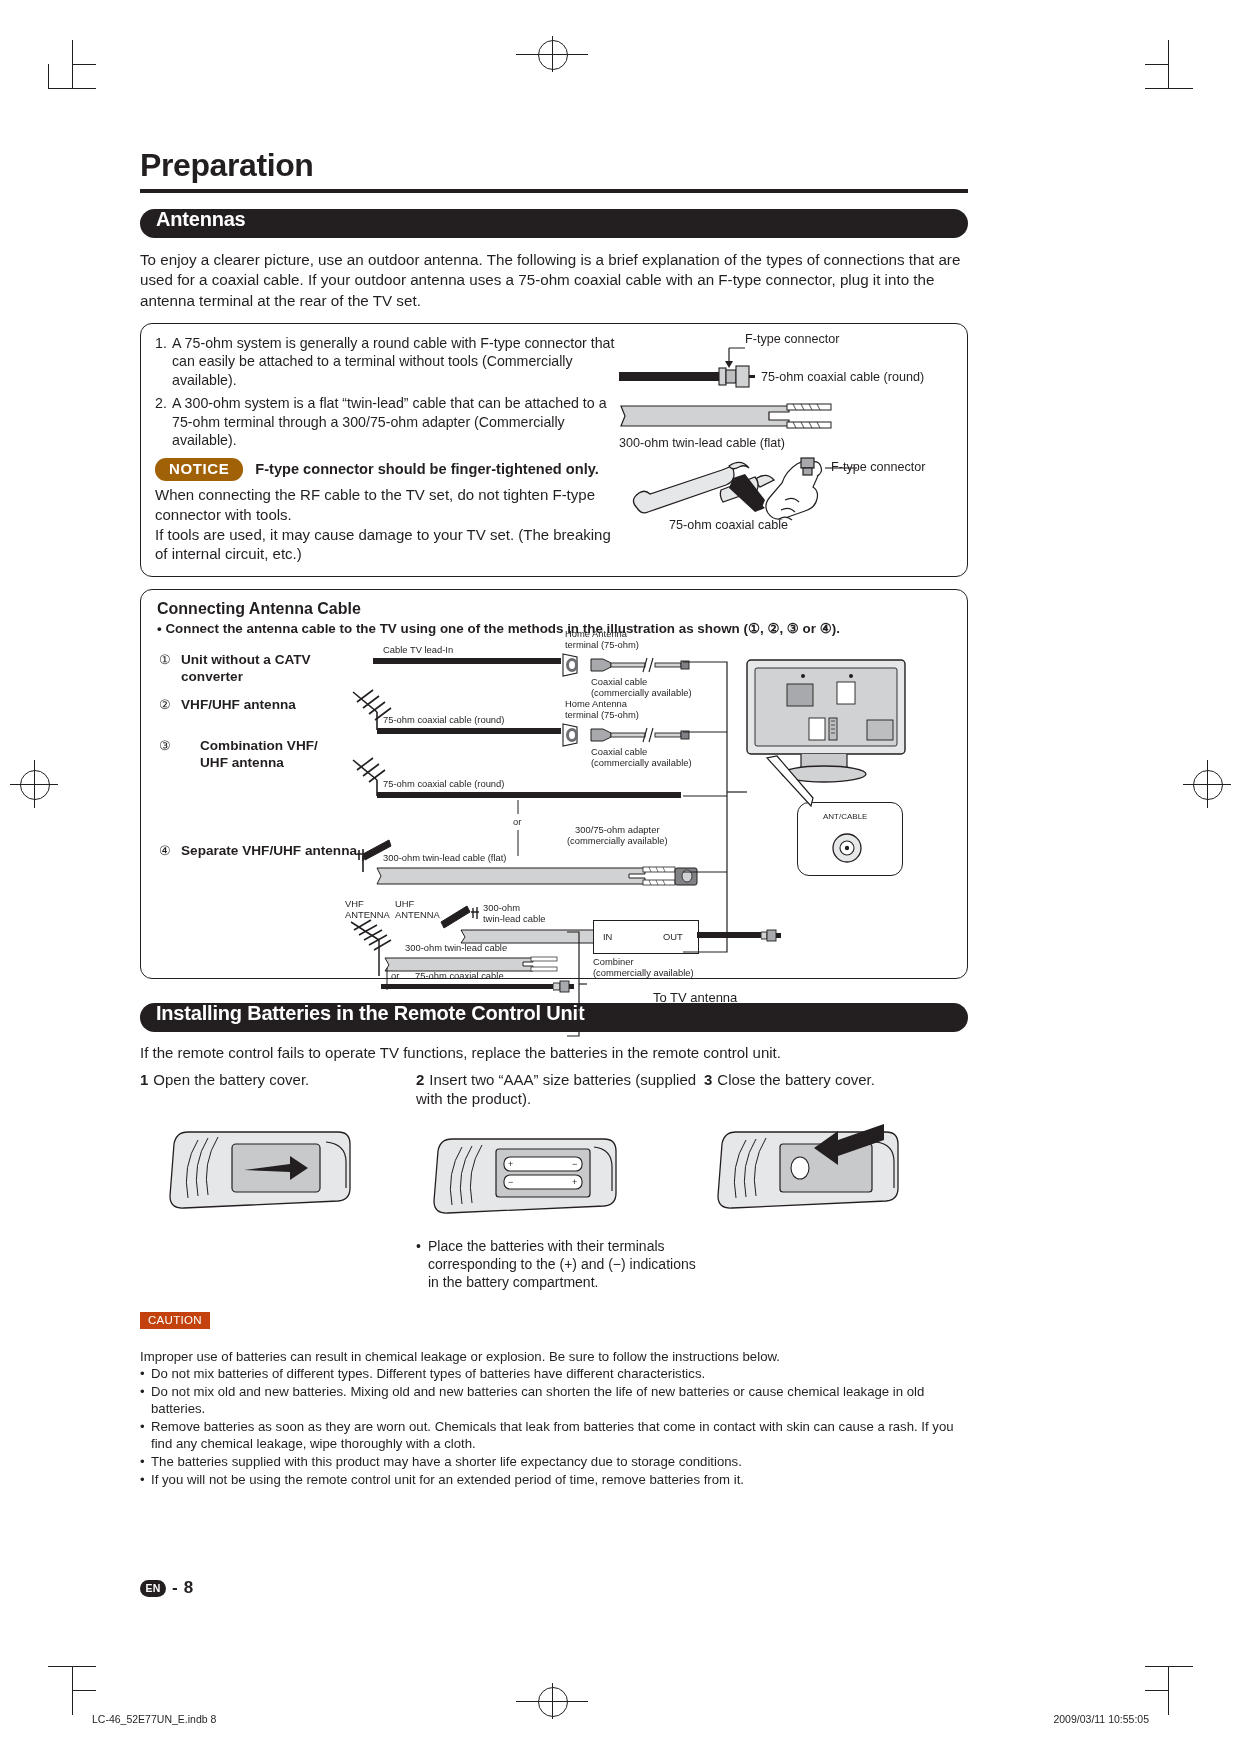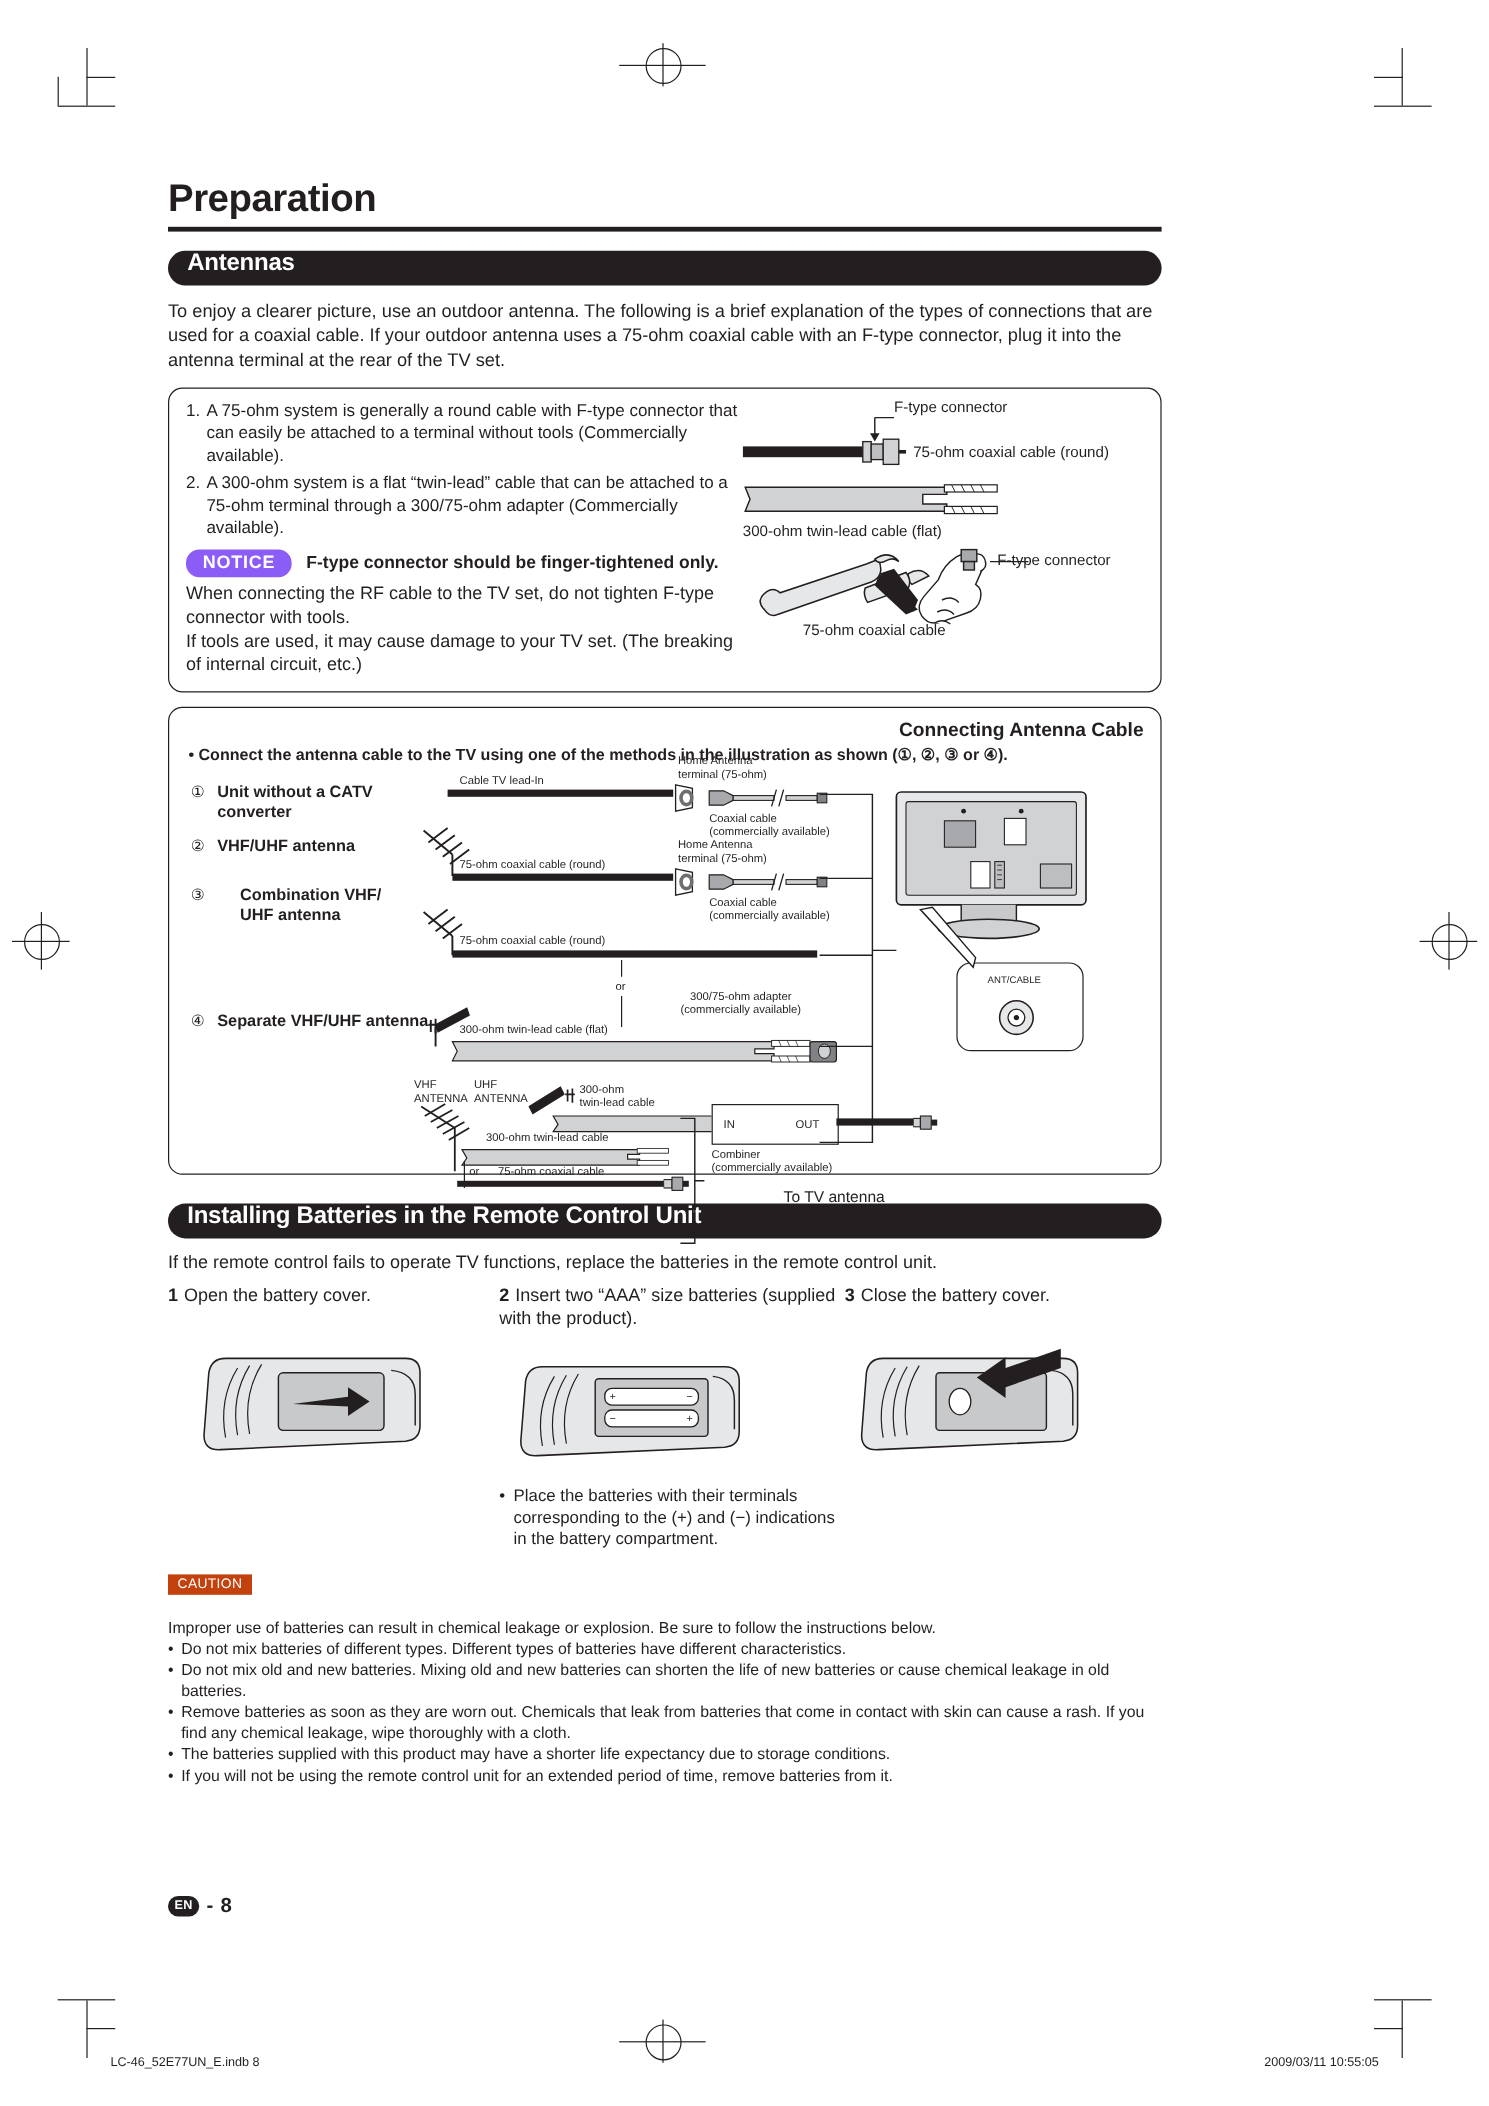--- a/index.html
+++ b/index.html
@@ -40,34 +40,34 @@
   
   .box1{padding:10px 14px 12px 14px;min-height:196px;}
   .b1-left{width:470px;}
   ol.types{margin:0;padding:0;list-style:none;font-size:14.2px;line-height:1.3;}
   ol.types li{display:flex;margin-bottom:5px;}
   ol.types li .num{width:17px;flex:0 0 17px;}
   ol.types li .txt{flex:1;}
 
   .notice-row{display:flex;align-items:center;margin:8px 0 4px 0;}
   .notice-badge{
-    background:#8b5cf6;color:#fff;border-radius:11px;
+    background:#a16207;color:#fff;border-radius:11px;
     font-size:15px;font-weight:bold;letter-spacing:0.6px;
     padding:3px 14px 4px 14px;line-height:1.1;
   }
   .notice-text{font-size:14.6px;font-weight:bold;margin-left:12px;}
   p.notice-body{font-size:15px;line-height:1.32;margin:3px 0 0 0;}
 
   
   .b1-art{position:absolute;right:8px;top:8px;width:340px;height:200px;}
   .lbl{position:absolute;font-size:12.6px;line-height:1.15;white-space:nowrap;}
 
   
   .box2{padding:10px 14px 14px 16px;height:364px;}
-  .b2-title{font-size:16px;font-weight:bold;margin:0 0 3px 0;text-align:right;}
+  .b2-title{font-size:16px;font-weight:bold;margin:0 0 3px 0;}
   .b2-sub{font-size:13.4px;font-weight:bold;margin:0 0 6px 0;}
   .methods{position:absolute;left:18px;top:58px;width:200px;font-size:13.6px;font-weight:bold;line-height:1.22;}
   .methods .m{display:flex;margin-bottom:4px;}
   .methods .m .cnum{
     flex:0 0 22px;width:22px;font-weight:normal;font-size:13px;
   }
   .diag{position:absolute;left:212px;top:50px;width:600px;height:300px;}
   .dlbl{position:absolute;font-size:9.4px;line-height:1.18;white-space:nowrap;color:#231f20;}
   .coax{position:absolute;background:#231f20;}
 

